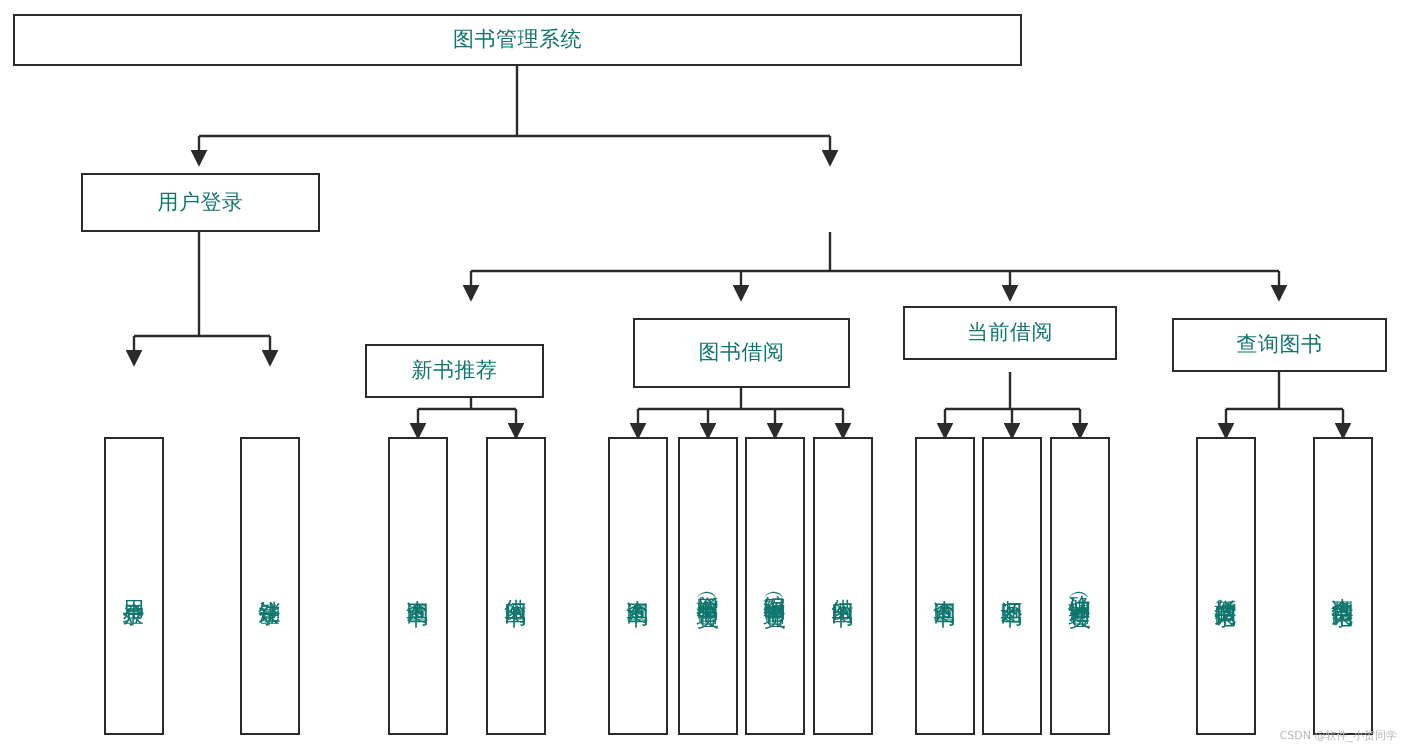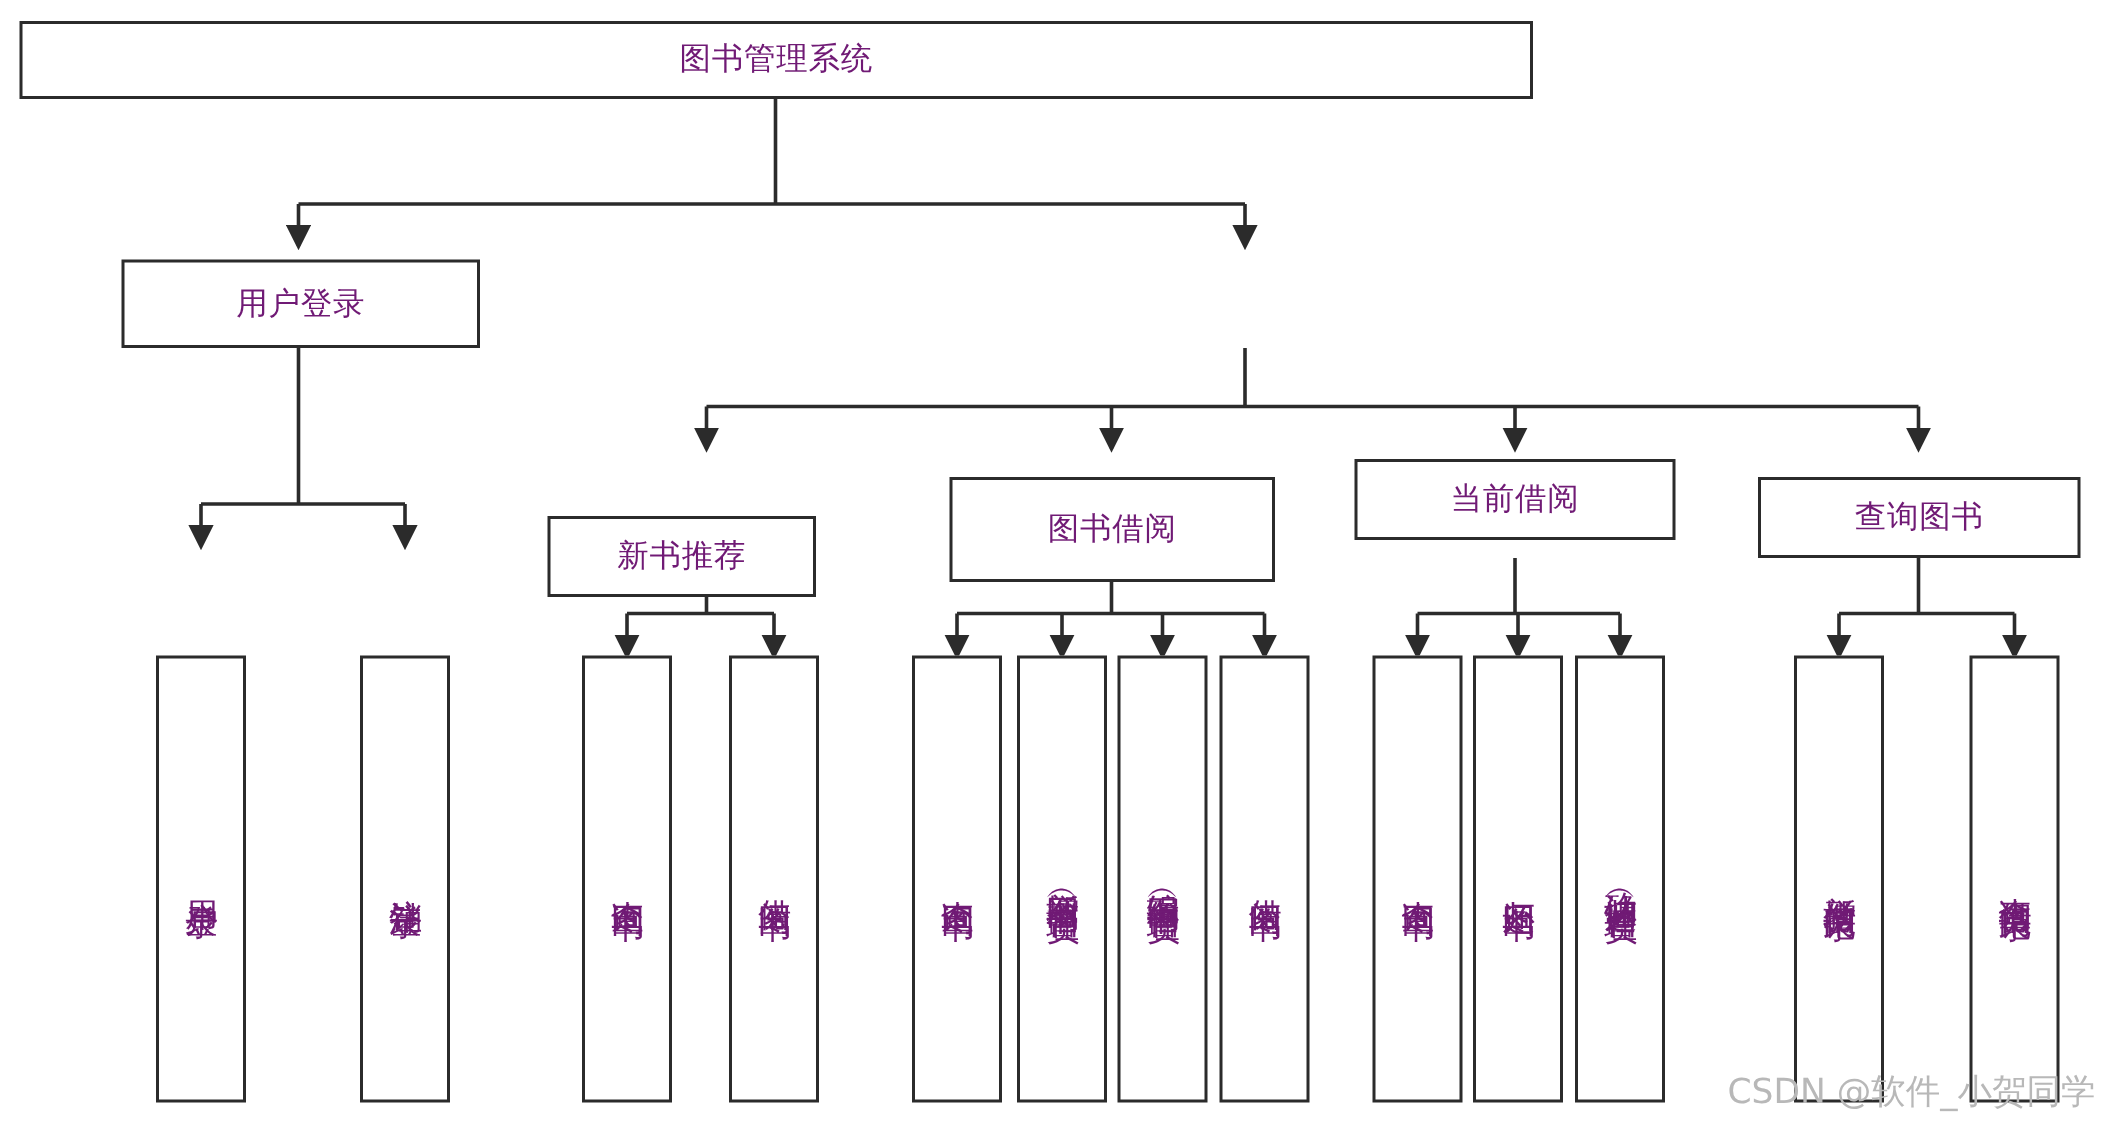--- a/index.html
+++ b/index.html
@@ -18,21 +18,21 @@
     overflow: hidden;
   }
   .node {
     position: absolute;
     box-sizing: border-box;
     background: #ffffff;
     border: 2px solid #2b2b2b;
     display: flex;
     align-items: center;
     justify-content: center;
-    color: #701a75;
+    color: #0f766e;
   }
   .node-label {
     display: block;
     text-align: center;
     line-height: 1.22;
     letter-spacing: 0.5px;
   }
   .node.horizontal .node-label {
     font-size: 21px;
     white-space: nowrap;
@@ -62,21 +62,21 @@
     stroke-width: 2.4;
     fill: none;
   }
   .arrowhead {
     fill: #2b2b2b;
   }
   .watermark {
     position: absolute;
     right: 8px;
     bottom: 4px;
-    font-size: 23px;
+    font-size: 11px;
     color: #b8b8b8;
     white-space: nowrap;
     font-family: "DejaVu Sans", "Liberation Sans", sans-serif;
   }
 </style>
 </head>
 <body>
 
 <div id="canvas">
 

